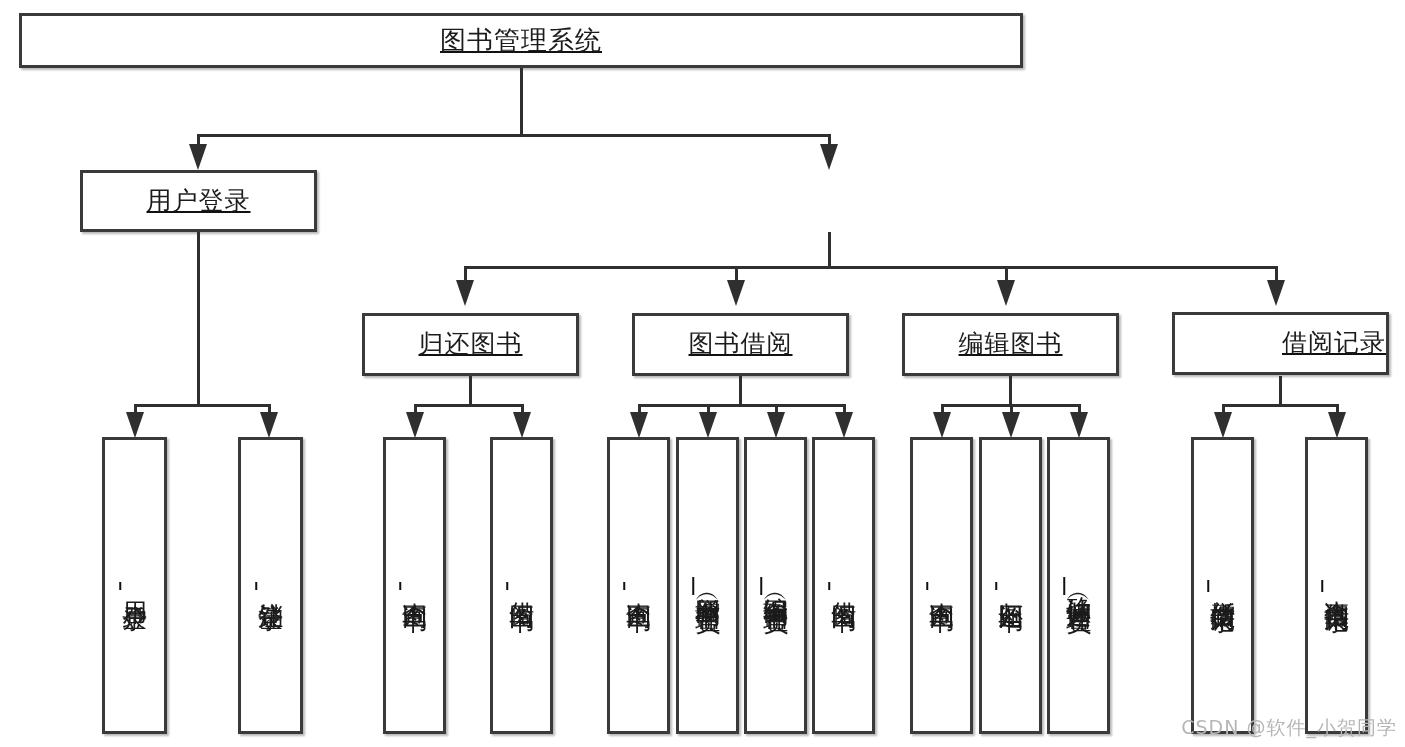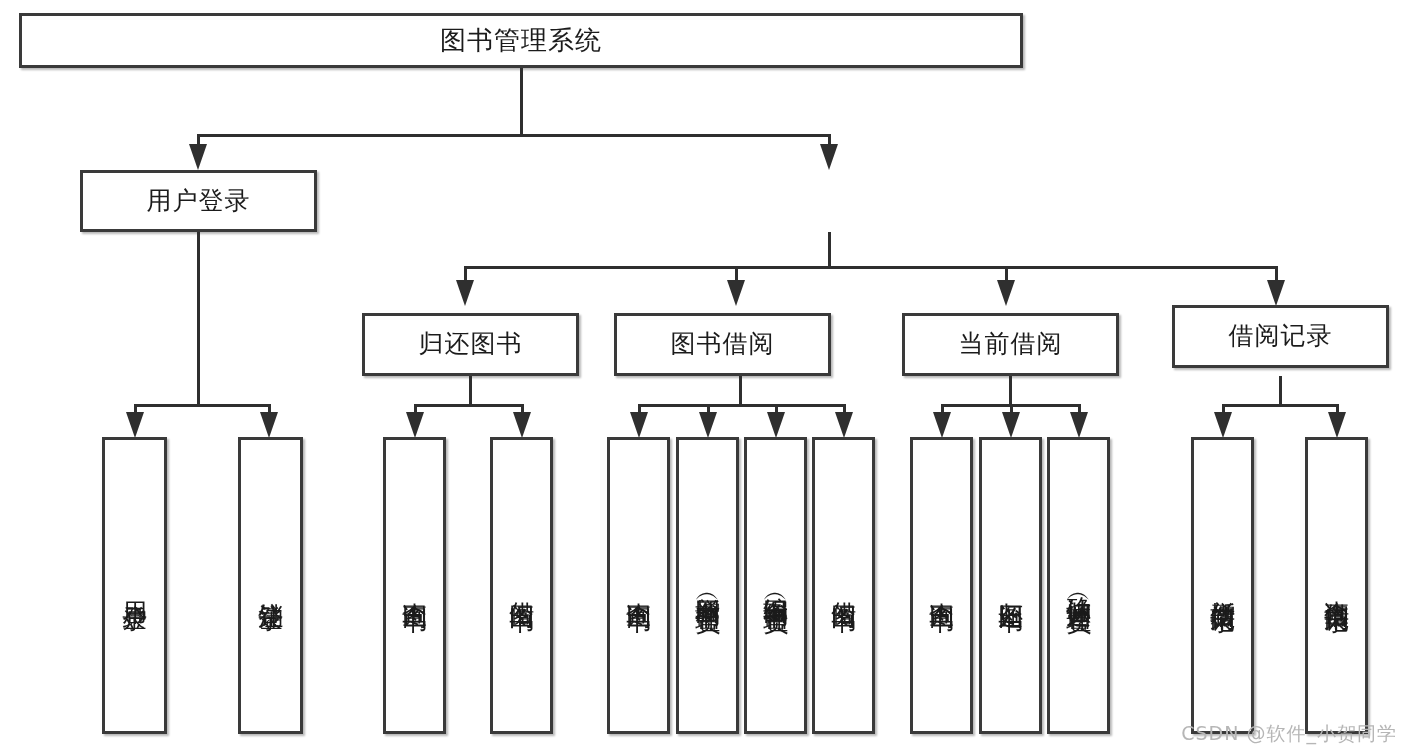--- a/index.html
+++ b/index.html
@@ -23,20 +23,21 @@
   
   .node {
     position: absolute;
     box-sizing: border-box;
     background: #ffffff;
     border: 3px solid #3a3a3a;
     display: flex;
     align-items: center;
     justify-content: center;
     box-shadow: 2px 2px 2px rgba(0,0,0,0.28);
+    text-decoration: underline;
   }
   .node .label {
     font-size: 25px;
     line-height: 1.15;
     color: #1b1b1b;
     letter-spacing: 1px;
     white-space: nowrap;
     text-align: center;
   }
 
@@ -77,21 +78,21 @@
     height: 0;
     border-left: 9px solid transparent;
     border-right: 9px solid transparent;
     border-top: 26px solid #2f2f2f;
   }
 
   
   #watermark {
     position: absolute;
     right: 8px;
-    bottom: 0;
+    bottom: 6px;
     font-size: 19px;
     color: #b6b6b6;
     letter-spacing: 1px;
     white-space: nowrap;
     user-select: none;
   }
 </style>
 </head>
 <body>
 
@@ -135,29 +136,29 @@
   <div class="vline" style="left:1005px; top:266px; height:16px;"></div>
   <div class="arrow" style="left:997px; top:280px;"></div>
 
   <div class="vline" style="left:1275px; top:266px; height:16px;"></div>
   <div class="arrow" style="left:1267px; top:280px;"></div>
 
   <div class="node" style="left:362px; top:313px; width:217px; height:63px;">
     <span class="label">归还图书</span>
   </div>
 
-  <div class="node" style="left:614px; top:313px; width:217px; height:63px;">
+  <div class="node" style="left:632px; top:313px; width:217px; height:63px;">
     <span class="label">图书借阅</span>
   </div>
 
   <div class="node" style="left:902px; top:313px; width:217px; height:63px;">
-    <span class="label">当前借阅</span>
-  </div>
-
-  <div class="node" style="left:1172px; top:305px; width:217px; height:63px;">
+    <span class="label">编辑图书</span>
+  </div>
+
+  <div class="node" style="left:1172px; top:312px; width:217px; height:63px;justify-content:flex-end;">
     <span class="label">借阅记录</span>
   </div>
 
   <div class="vline" style="left:469px; top:376px; height:30px;"></div>
   <div class="hline" style="left:414px; top:404px; width:110px;"></div>
   <div class="vline" style="left:414px; top:404px; height:10px;"></div>
   <div class="arrow" style="left:406px; top:412px;"></div>
   <div class="vline" style="left:521px; top:404px; height:10px;"></div>
   <div class="arrow" style="left:513px; top:412px;"></div>
 

